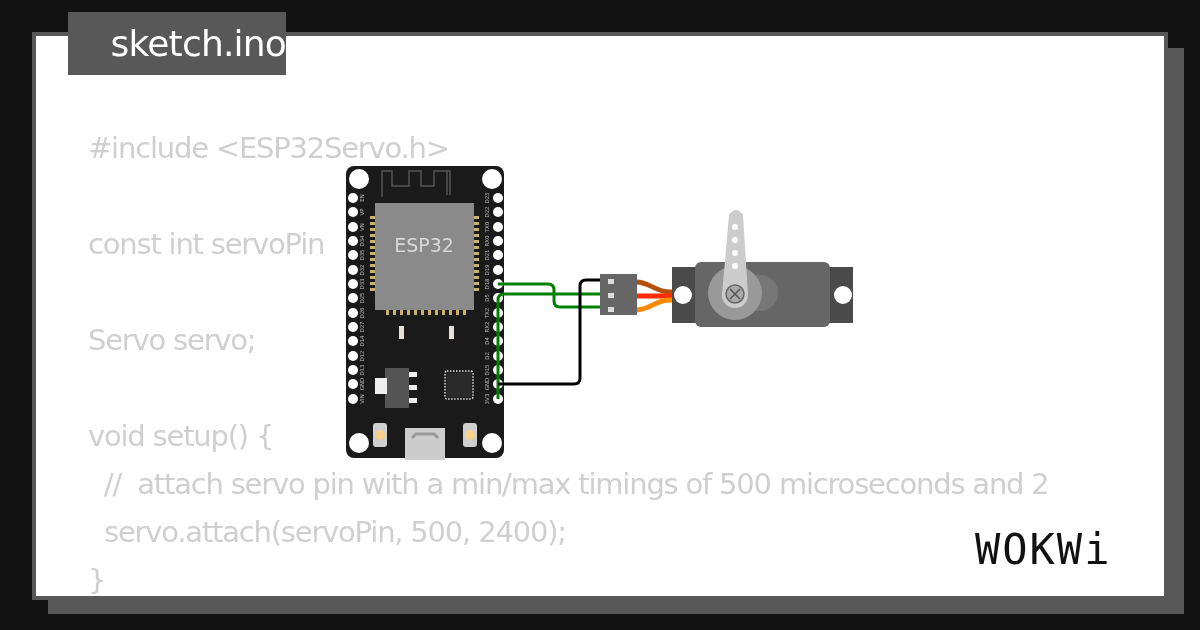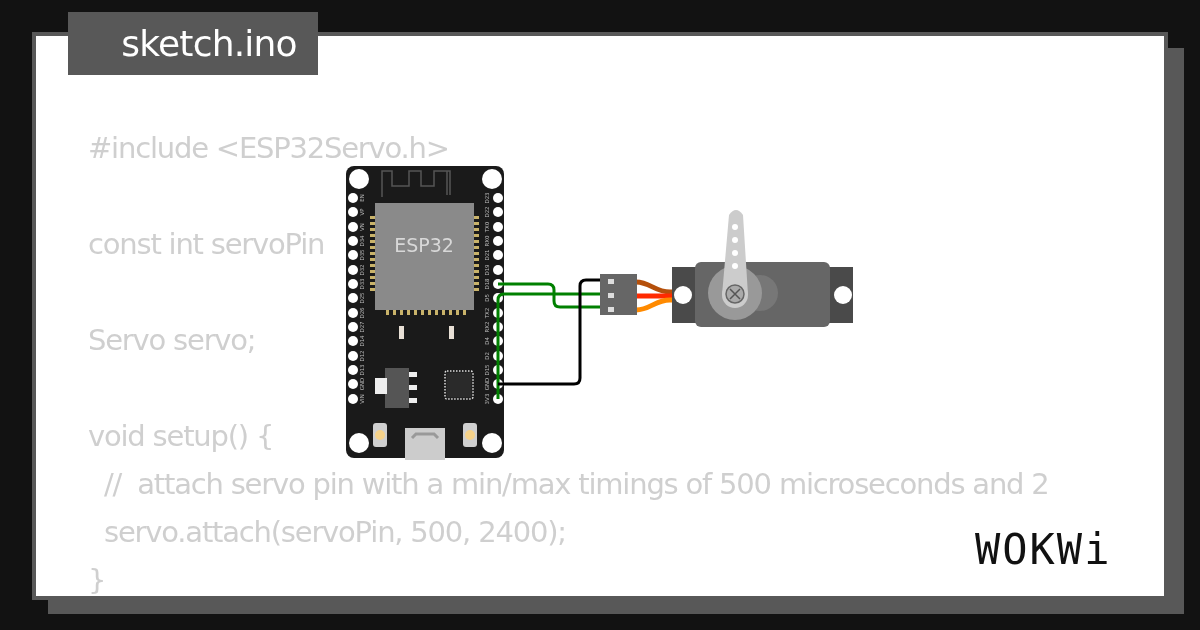--- a/index.html
+++ b/index.html
@@ -1,20 +1,20 @@
 <!DOCTYPE html>
 <html><head>
 <meta charset="utf-8">
 <style>
   html, body { margin:0; padding:0; }
   body { width:1200px; height:630px; background:#121212; position:relative; overflow:hidden; font-family:"DejaVu Sans", sans-serif; }
   .shadow { position:absolute; left:48px; top:48px; width:1136px; height:566px; background:#585858; }
   .panel { position:absolute; left:32px; top:32px; width:1128px; height:560px; background:#fff; border:4px solid #585858; overflow:hidden; }
   .code { position:absolute; left:36px; top:72px; margin:16px; font-family:"DejaVu Sans", sans-serif; font-size:29px; line-height:48px; color:#cfcfcf; white-space:pre; letter-spacing:-1.2px; }
-  .title-tab { position:absolute; left:68px; top:12px; width:218px; height:63px; background:#585858; color:#fff; font-family:"DejaVu Sans", sans-serif; font-size:36px; line-height:63px; text-align:center; letter-spacing:-0.8px;padding-left:32px; }
+  .title-tab { position:absolute; left:68px; top:12px; width:218px; height:63px; background:#585858; color:#fff; font-family:"DejaVu Sans", sans-serif; font-size:36px; line-height:63px; text-align:right; letter-spacing:-0.8px; }
   .diagram { position:absolute; left:0; top:0; }
   .logo { position:absolute; left:975px; top:522px; font-family:"DejaVu Sans Mono", monospace; font-size:42px; font-weight:normal; color:#111; letter-spacing:2px; line-height:56px;text-align:center; }
 </style>
 </head>
 <body>
 
 <div class="shadow"></div>
 <div class="panel">
   <pre class="code"><span>#include &lt;ESP32Servo.h&gt;</span>
 <span></span>

